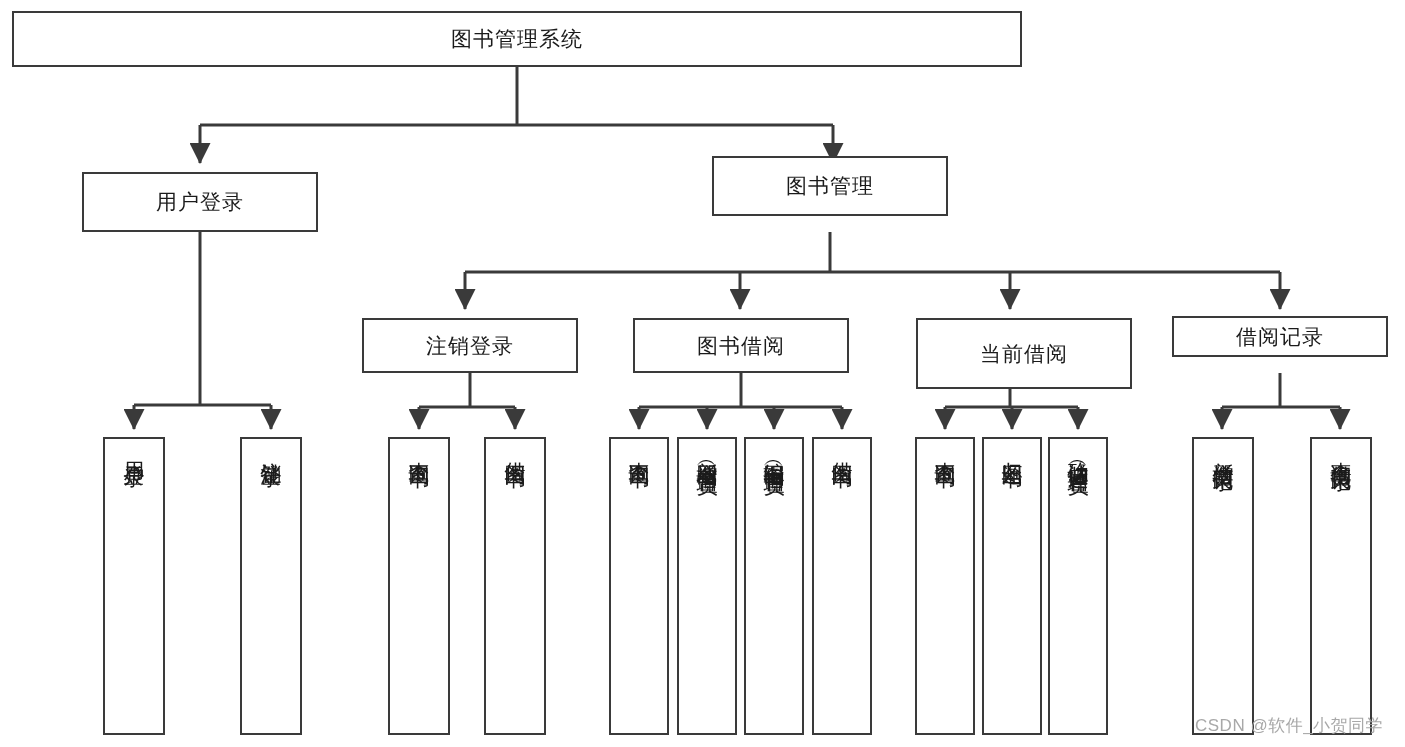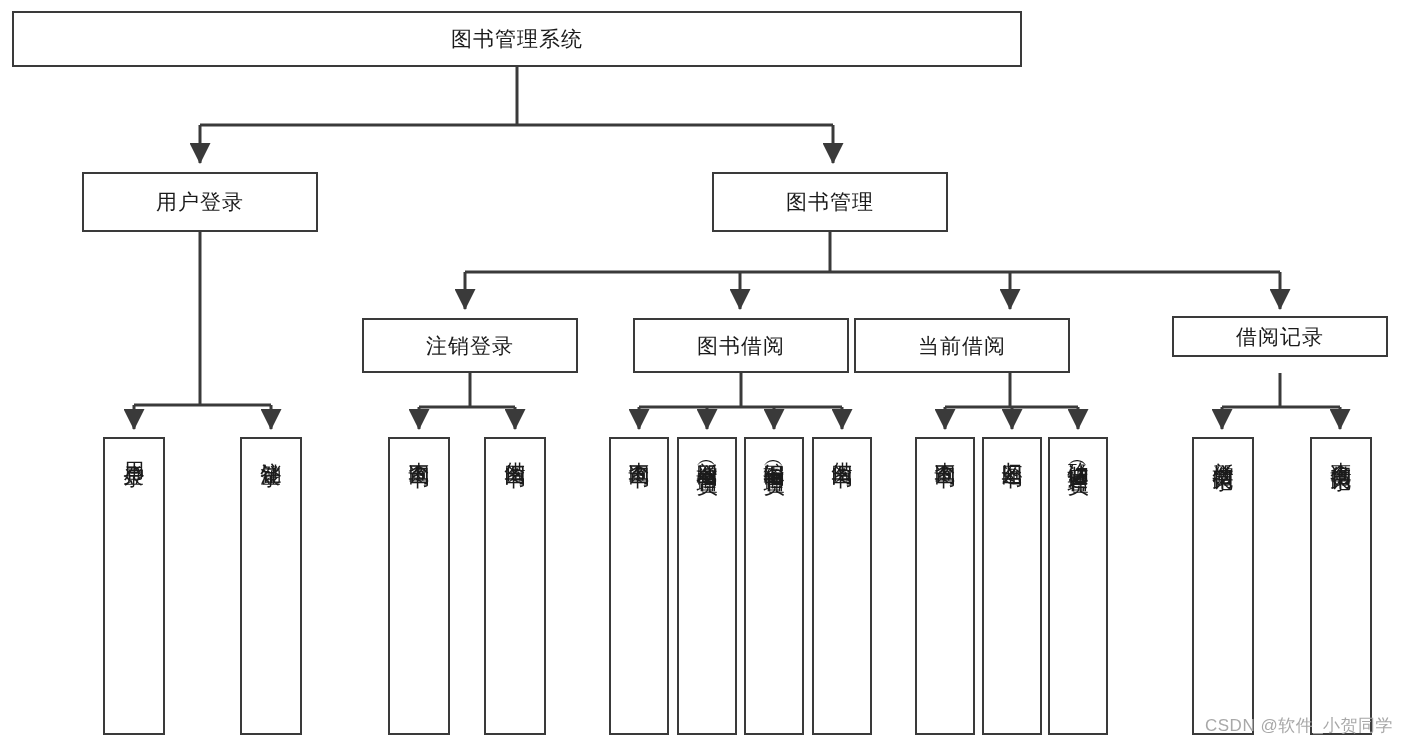--- a/index.html
+++ b/index.html
@@ -52,21 +52,20 @@
     white-space: nowrap;
     color: #1b1b1b;
   }
   .watermark {
     position: absolute;
     font-size: 17px;
     color: #a8a8a8;
     letter-spacing: 0.5px;
     white-space: nowrap;
     pointer-events: none;
-    padding-left: 10px;
   }
 </style>
 </head>
 <body>
 
 <div id="canvas">
 
   <svg class="diagram" viewBox="0 0 1405 747">
     <defs>
       <marker id="arrow" viewBox="0 0 10 10" refX="9.5" refY="5" markerWidth="7" markerHeight="7" orient="auto-start-reverse">
@@ -130,32 +129,32 @@
   </svg>
 
   <div class="node-box horiz" id="root-node" style="left: 12px; top: 11px; width: 1010px; height: 56px;">
     <span>图书管理系统</span>
   </div>
 
   <div id="level2-layer">
       <div class="node-box horiz" style="left: 82px; top: 172px; width: 236px; height: 60px;">
         <span>用户登录</span>
       </div>
-      <div class="node-box horiz" style="left: 712px; top: 172px; width: 236px; height: 60px;">
+      <div class="node-box horiz" style="left: 712px; top: 156px; width: 236px; height: 60px;">
         <span>图书管理</span>
       </div>
     </div>
   <div id="level3-layer">
       <div class="node-box horiz" style="left: 362px; top: 318px; width: 216px; height: 55px;">
         <span>注销登录</span>
       </div>
       <div class="node-box horiz" style="left: 633px; top: 318px; width: 216px; height: 55px; font-family: Liberation Mono, monospace;">
         <span>图书借阅</span>
       </div>
-      <div class="node-box horiz" style="left: 854px; top: 318px; width: 216px; height: 55px;">
+      <div class="node-box horiz" style="left: 916px; top: 318px; width: 216px; height: 71px;">
         <span>当前借阅</span>
       </div>
       <div class="node-box horiz" style="left: 1172px; top: 316px; width: 216px; height: 41px;">
         <span>借阅记录</span>
       </div>
     </div>
   <div id="leaf-layer">
       <div class="node-box vert" style="left: 103px; top: 437px; width: 62px; height: 298px;">
         <span class="vert-text">用户登录</span>
       </div>

